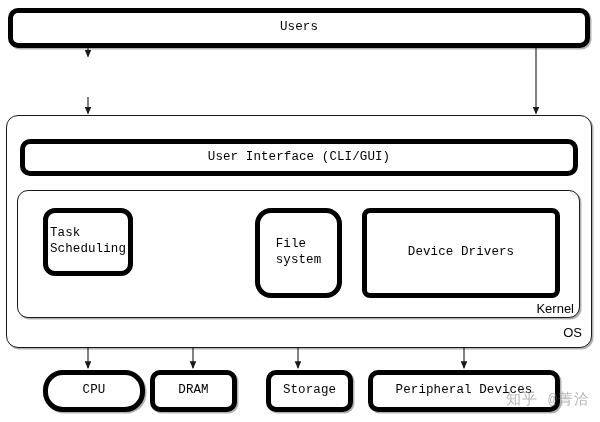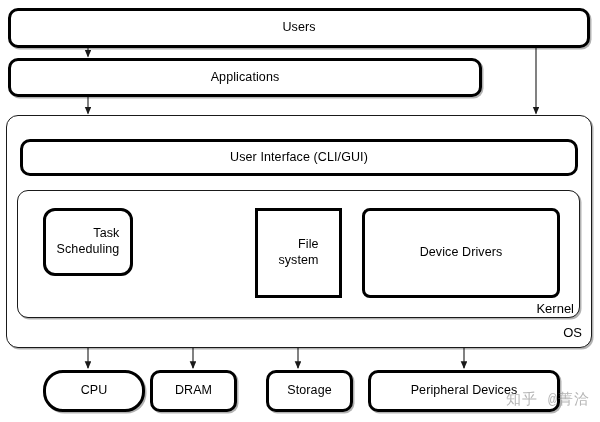--- a/index.html
+++ b/index.html
@@ -15,30 +15,31 @@
     position: relative;
     width: 600px;
     height: 422px;
     background: #ffffff;
     overflow: hidden;
   }
   .box {
     position: absolute;
     box-sizing: border-box;
     background: #ffffff;
-    border: 3px solid #000000;
+    border: 5px solid #000000;
     border-radius: 10px;
     display: flex;
     align-items: center;
     justify-content: center;
-    text-align: right;
+    text-align: left;
     color: #000000;
     font-size: 12.5px;
     line-height: 1.25;
     letter-spacing: 0.1px;
+    font-family: Liberation Mono, monospace;
   }
   .box.shadowed {
     box-shadow: 1.5px 1.5px 0 0 rgba(0,0,0,0.30);
   }
   .container-box {
     position: absolute;
     box-sizing: border-box;
     background: #ffffff;
     border: 1px solid #1a1a1a;
     border-radius: 12px;
@@ -98,39 +99,36 @@
 
     <line x1="298" y1="298" x2="298" y2="368" stroke="#1a1a1a" stroke-width="1.1" marker-end="url(#arrowhead)"></line>
 
     <line x1="464" y1="298" x2="464" y2="368" stroke="#1a1a1a" stroke-width="1.1" marker-end="url(#arrowhead)"></line>
   </svg>
 
   <div class="box shadowed" style="left:8px; top:8px; width:582px; height:40px;">
     <span class="box-label">Users</span>
   </div>
 
-  <div class="box shadowed" style="left:8px; top:58px; width:474px; height:39px;">
-    <span class="box-label">Applications</span>
-  </div>
 
   <div class="container-box" style="left:6px; top:115px; width:586px; height:233px;"></div>
 
   <div class="box" style="left:20px; top:139px; width:558px; height:37px;">
     <span class="box-label">User Interface (CLI/GUI)</span>
   </div>
 
   <div class="container-box" style="left:17px; top:190px; width:563px; height:128px; border-radius:11px;"></div>
 
   <div class="box" style="left:43px; top:208px; width:90px; height:68px; border-radius:12px;">
     <span class="box-label">Task
 Scheduling</span>
   </div>
 
 
-  <div class="box" style="left:255px; top:208px; width:87px; height:90px; border-radius:0;">
+  <div class="box" style="left:255px; top:208px; width:87px; height:90px; border-radius:16px;">
     <span class="box-label">File
 system</span>
   </div>
 
   <div class="box" style="left:362px; top:208px; width:198px; height:90px; border-radius:8px;">
     <span class="box-label">Device Drivers</span>
   </div>
 
   <div class="container-label" style="right:26px; top:302px;">Kernel</div>
 

